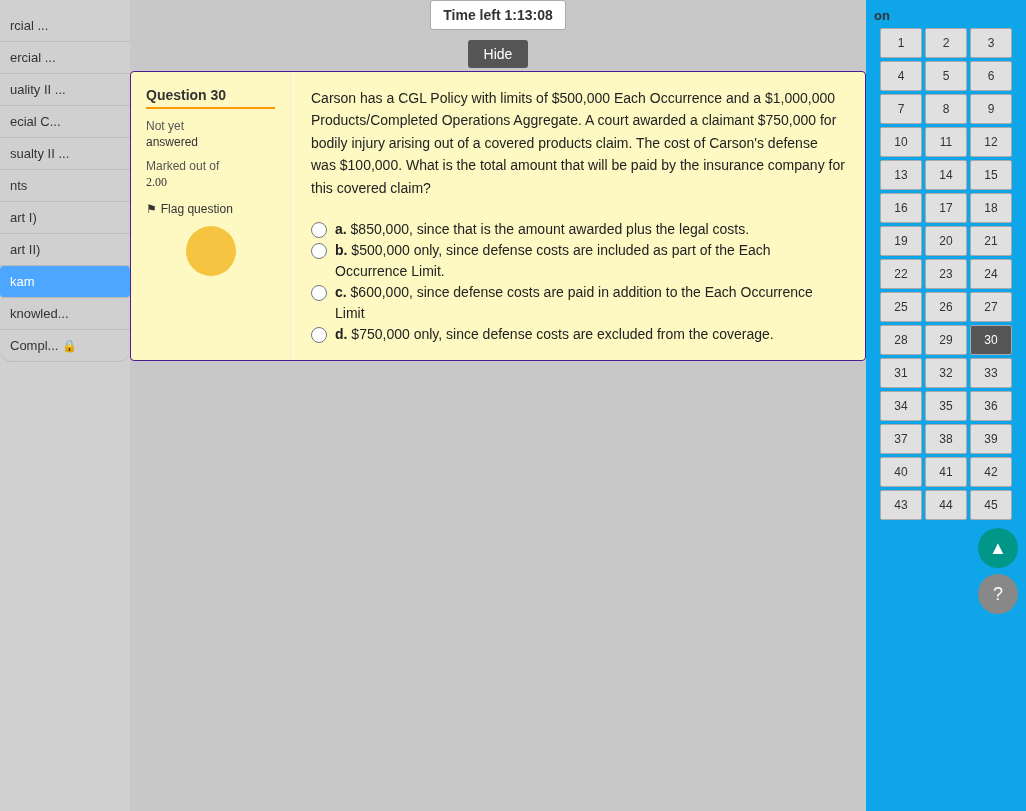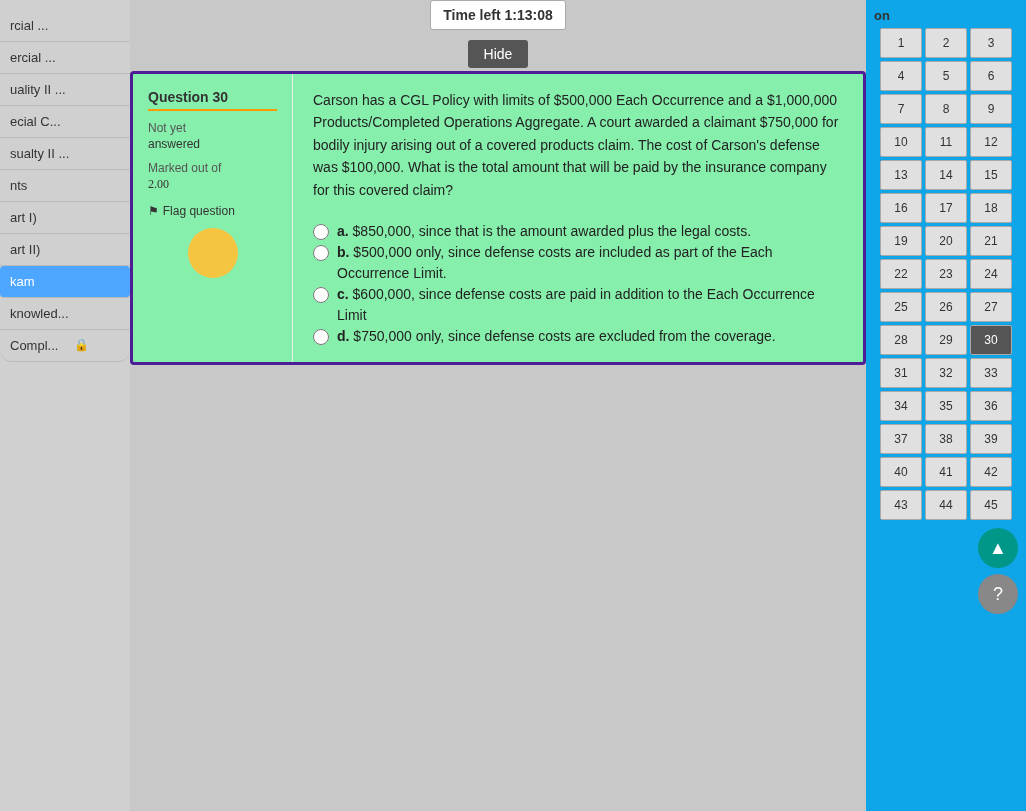--- a/index.html
+++ b/index.html
@@ -31,21 +31,22 @@
       overflow: hidden;
       text-overflow: ellipsis;
     }
     .sidebar-item.active {
       background: #4da6ff;
       color: white;
       border-radius: 4px;
     }
     .sidebar-item.locked {
       display: flex;
-      gap: 16px;
+      align-items: center;
+      gap: 4px;
       border-radius: 12px;
     }
     .lock-icon {
       font-size: 12px;
     }
 
     
     .timer-bar {
       display: flex;
       align-items: center;
@@ -67,22 +68,22 @@
       color: white;
       border: none;
       padding: 6px 16px;
       font-size: 14px;
       cursor: pointer;
       border-radius: 3px;
     }
 
     
     .question-container {
-      background: #86efac;
-      border: 3px solid #4c1d95;
+      background: #fef9c3;
+      border: 1px solid #4c1d95;
       border-radius: 4px;
       padding: 0;
       display: flex;
     }
 
     .question-meta {
       width: 160px;
       padding: 15px;
       border-right: 1px solid #eee;
       flex-shrink: 0;

